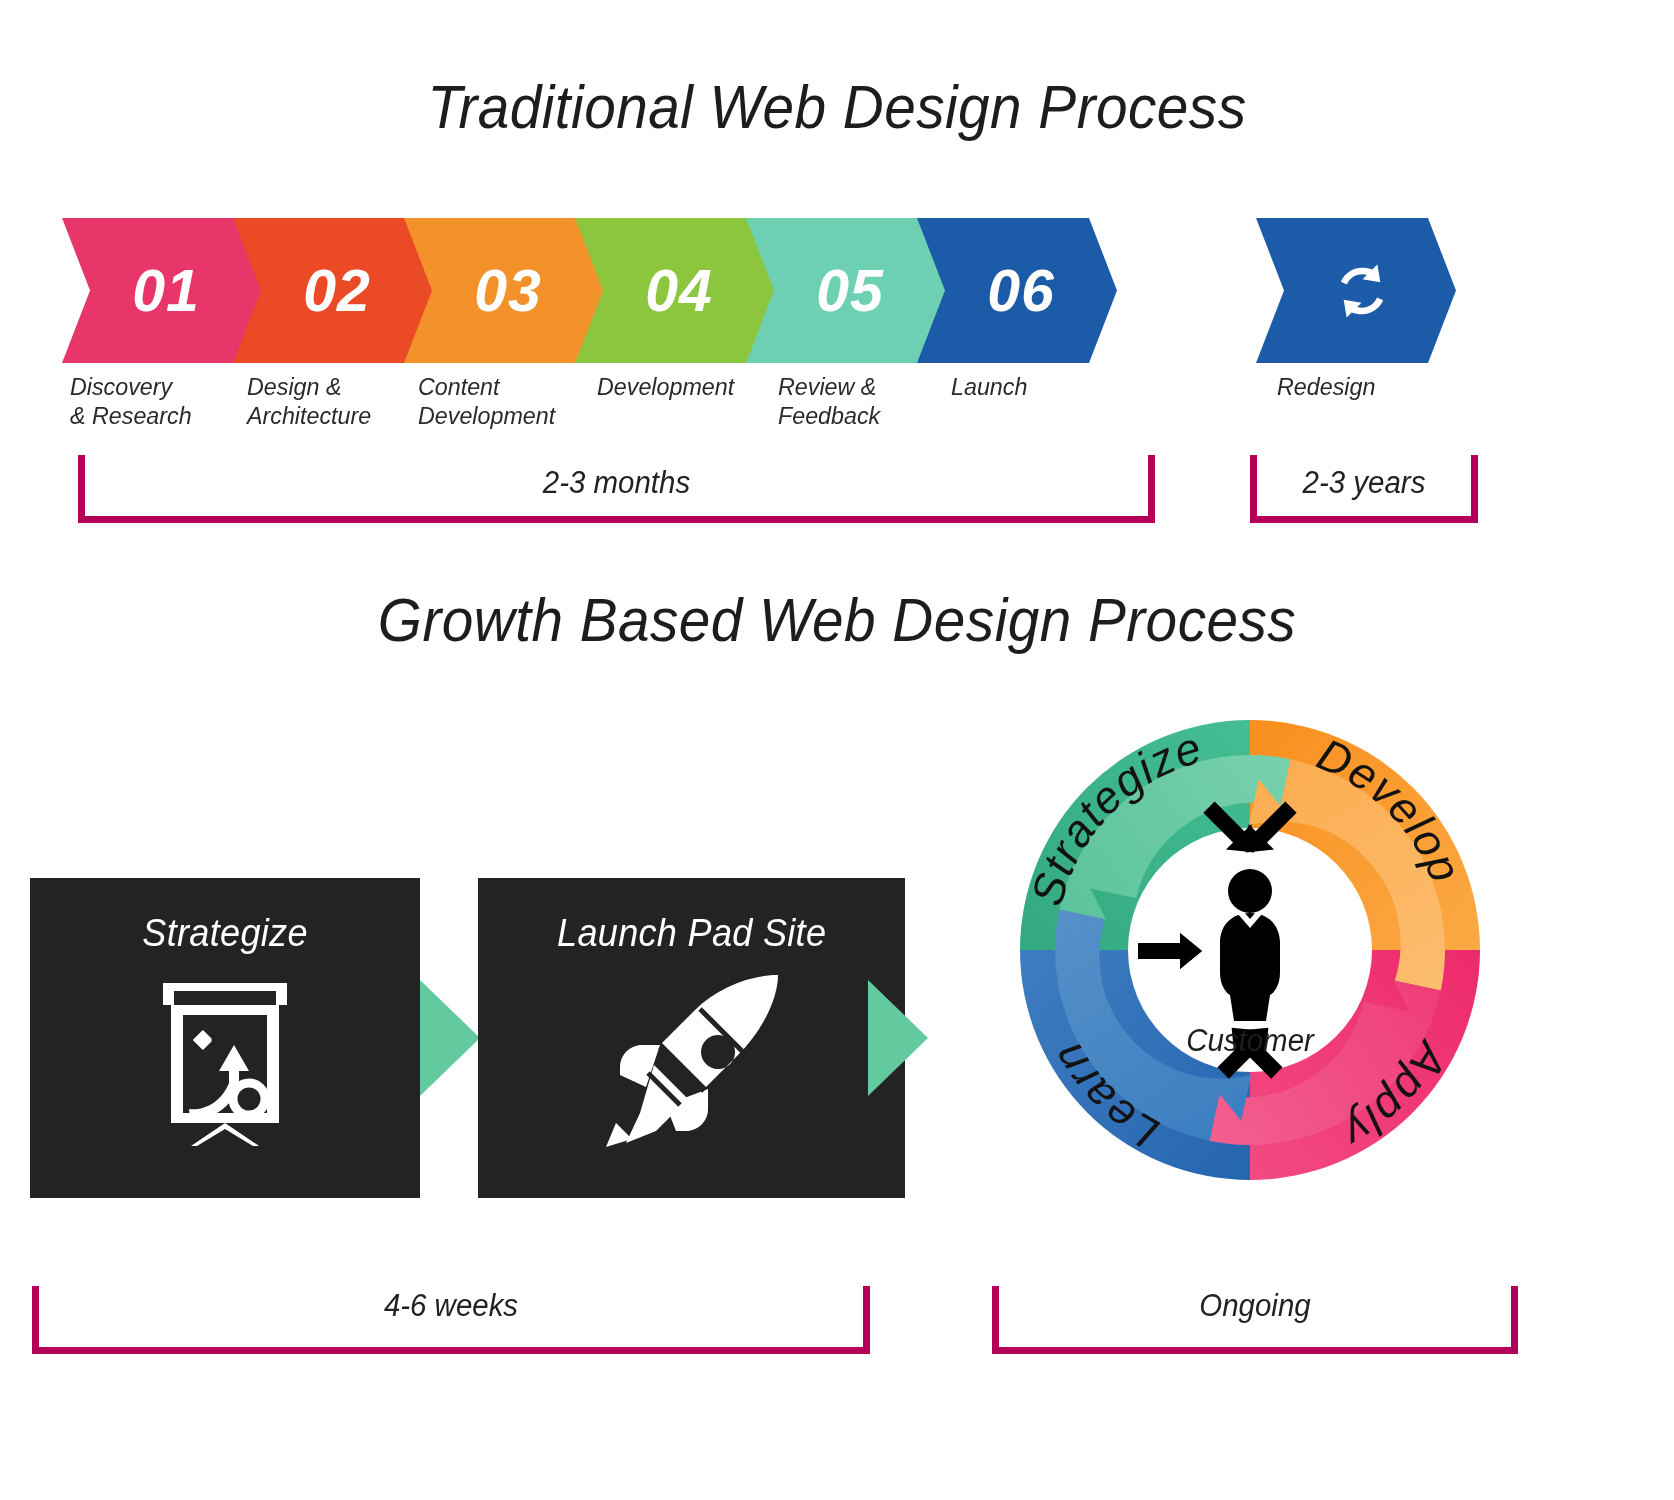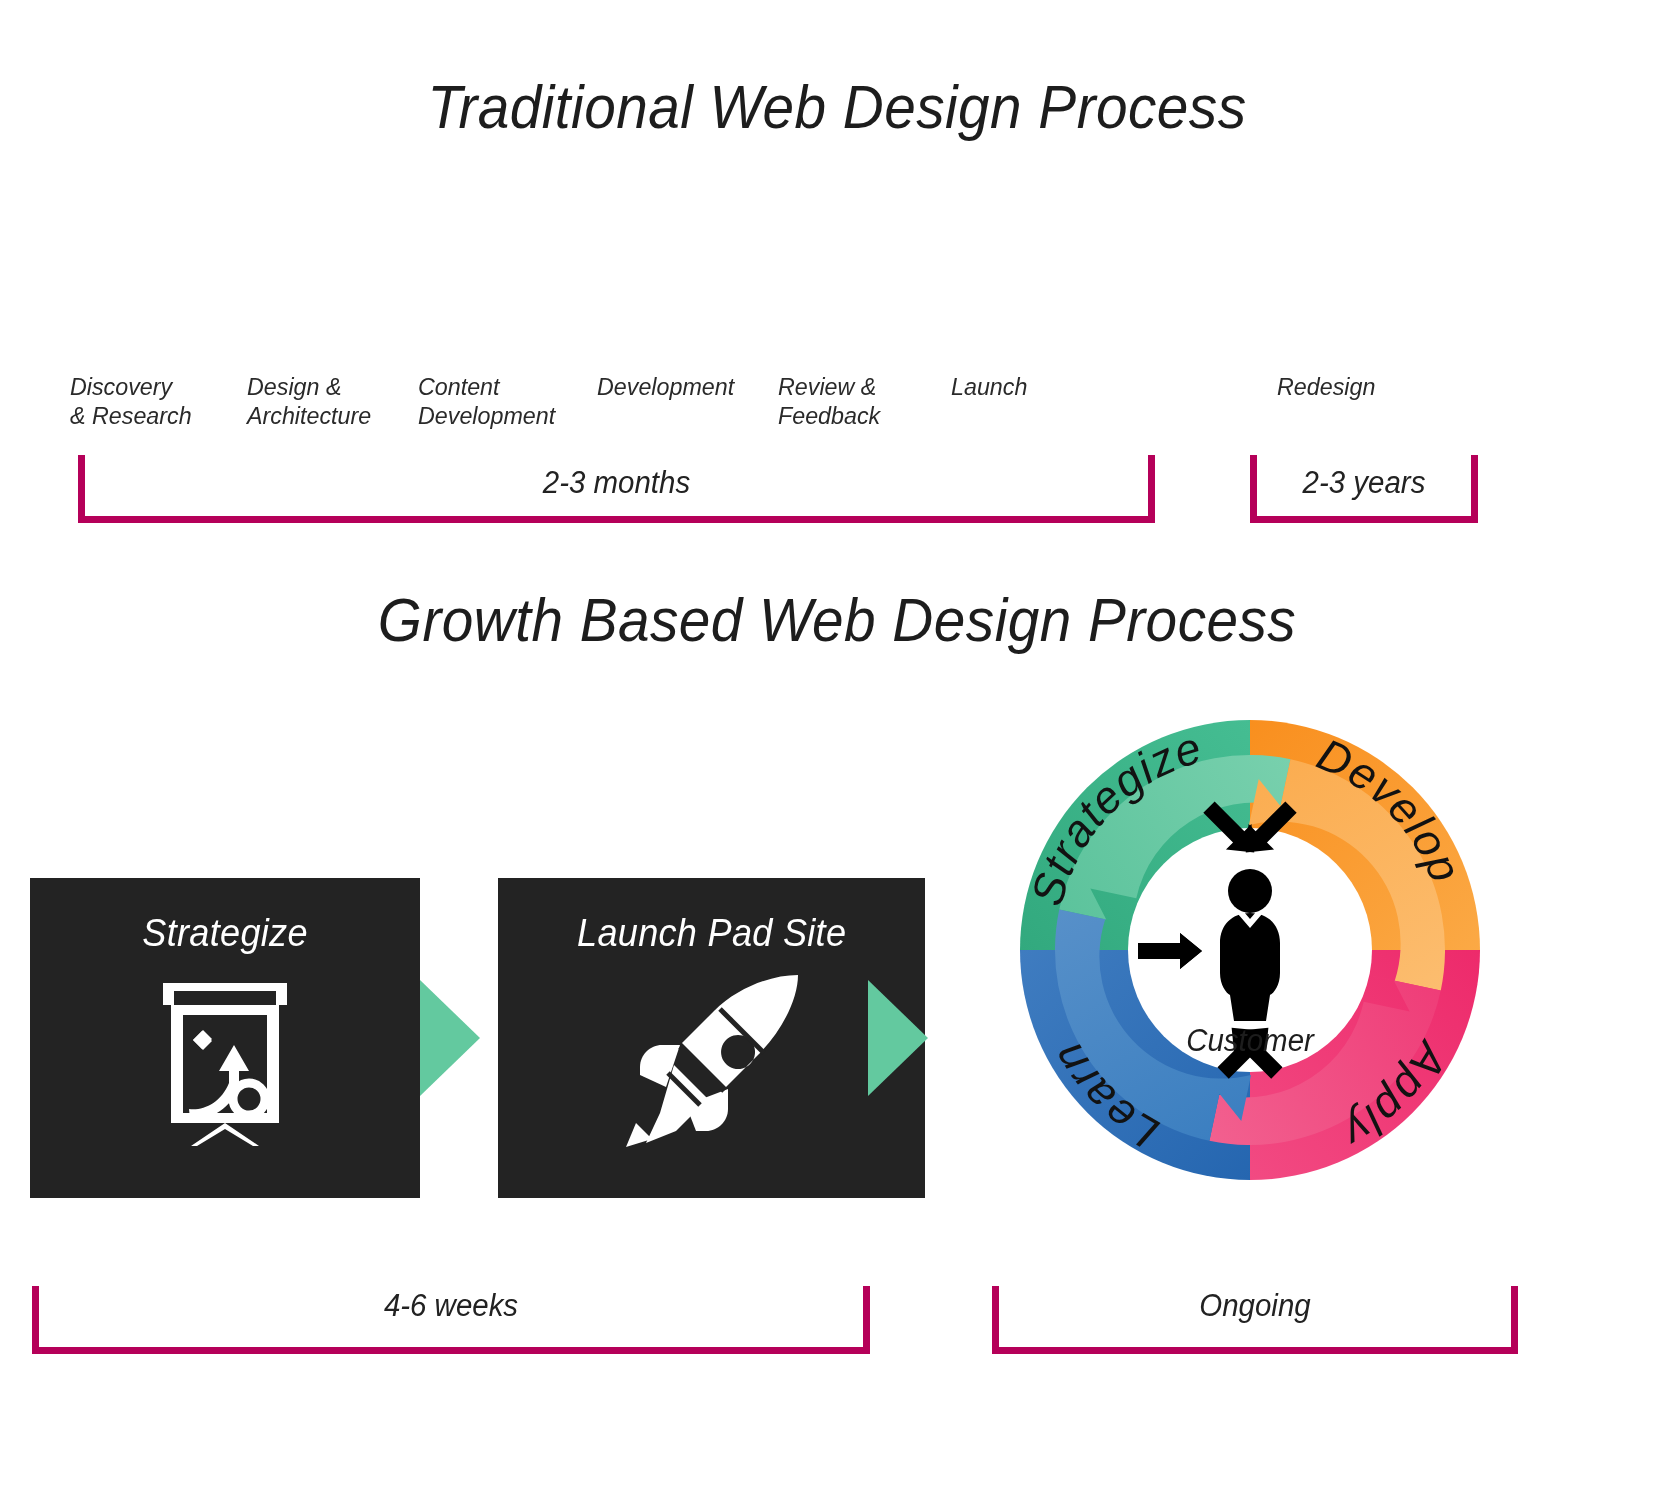--- a/index.html
+++ b/index.html
@@ -165,20 +165,50 @@
     letter-spacing: 1.5px;
   }
 </style>
 </head>
 <body>
 
 <div class="stage">
 
   <div class="section-title" id="title-traditional">Traditional Web Design Process</div>
 
+  <div class="chevron-row">
+
+    <div class="chev" style="left:62px;  width:200px; background:#e8366a;">
+      <span class="chev-num">01</span>
+    </div>
+    <div class="chev" style="left:233px; width:200px; background:#ea4a26;">
+      <span class="chev-num">02</span>
+    </div>
+    <div class="chev" style="left:404px; width:200px; background:#f3912a;">
+      <span class="chev-num">03</span>
+    </div>
+    <div class="chev" style="left:575px; width:200px; background:#8cc63f;">
+      <span class="chev-num">04</span>
+    </div>
+    <div class="chev" style="left:746px; width:200px; background:#6ed0b2;">
+      <span class="chev-num">05</span>
+    </div>
+    <div class="chev" style="left:917px; width:200px; background:#1c5ba8;">
+      <span class="chev-num">06</span>
+    </div>
+
+    <div class="chev" style="left:1256px; width:200px; background:#1c5ba8;">
+      <span class="chev-icon">
+        <svg viewBox="0 0 64 64" width="66" height="66" aria-hidden="true">
+          <path fill="#ffffff" d="M32 9.5c-9.2 0-17.1 5.6-20.5 13.6l5.9 2.5C20 19.5 25.5 15.8 32 15.8c1.6 0 3.2.2 4.7.7l-4.2 4.2 17.3 2.9-2.9-17.3-4.9 4.9C39.1 10.1 35.6 9.5 32 9.5z"></path>
+          <path fill="#ffffff" d="M32 54.5c9.2 0 17.1-5.6 20.5-13.6l-5.9-2.5C44 44.5 38.5 48.2 32 48.2c-1.6 0-3.2-.2-4.7-.7l4.2-4.2-17.3-2.9 2.9 17.3 4.9-4.9c3 1.1 6.4 1.7 10 1.7z"></path>
+        </svg>
+      </span>
+    </div>
+  </div>
 
   <div class="step-label" style="left:70px;  width:160px;">Discovery
 &amp; Research</div>
   <div class="step-label" style="left:247px; width:160px;">Design &amp;
 Architecture</div>
   <div class="step-label" style="left:418px; width:170px;">Content
 Development</div>
   <div class="step-label" style="left:597px; width:180px;">Development</div>
   <div class="step-label" style="left:778px; width:160px;">Review &amp;
 Feedback</div>
@@ -209,21 +239,21 @@
           <path d="M58 51 l9 9 -10 10 -9 -9 z"></path>
         </g>
         <path d="M44 130 C58 132, 76 124, 84 104 L84 92 L74 92 L89 66 L104 92 L94 92 L94 106 C86 132, 62 142, 45 140 Z" fill="#ffffff"></path>
         <circle cx="104" cy="120" r="16" fill="none" stroke="#ffffff" stroke-width="9"></circle>
       </svg>
     </div>
   </div>
 
   <div class="card-arrow" style="left:420px; top:980px;"></div>
 
-  <div class="card" style="left:498px; top:878px; width:427px; height:320px;">
+  <div class="card" style="left:478px; top:878px; width:427px; height:320px;">
     <div class="card-title">Launch Pad Site</div>
     <div class="card-icon" style="margin-top:18px;">
       <svg width="180" height="178" viewBox="0 0 180 178" aria-hidden="true">
         <g fill="#ffffff">
           <path d="M176 2 C150 2, 116 14, 92 38 L60 70 L104 114 L136 82 C160 58, 176 26, 176 2 Z
                    M116 62 a17 17 0 1 0 0.1 0 Z" fill-rule="evenodd"></path>
           <path d="M58 72 L40 72 C28 72, 18 82, 18 94 L18 102 L44 114 Z"></path>
           <path d="M106 116 L106 136 C106 148, 96 158, 84 158 L74 158 L64 132 Z"></path>
           <path d="M52 92 L86 126 L54 158 L24 170 L38 140 Z"></path>
           <path d="M4 174 L14 150 L30 166 Z"></path>

